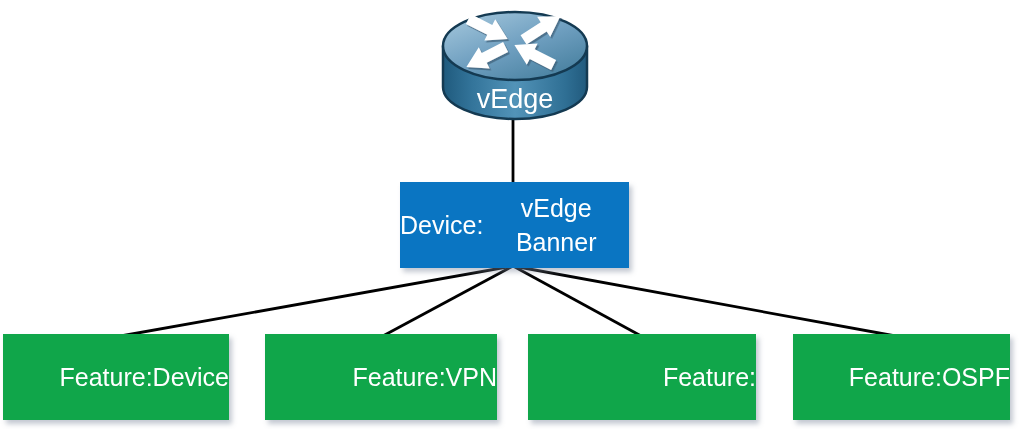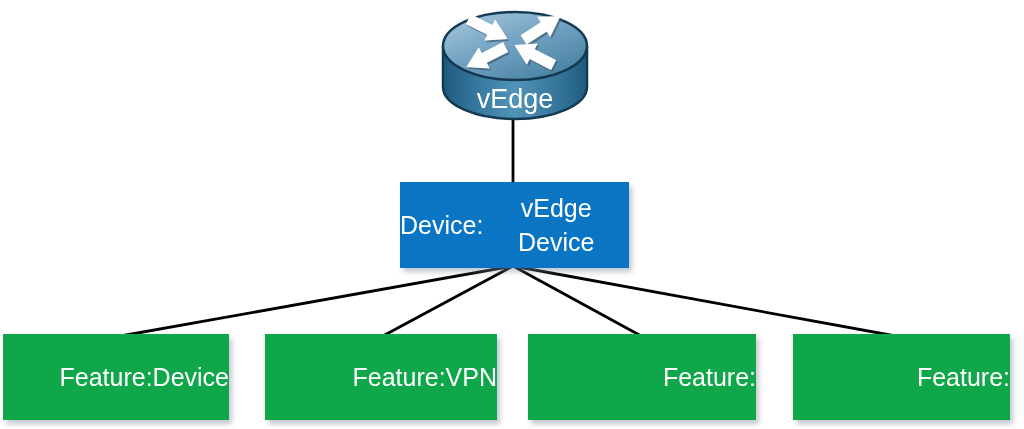--- a/index.html
+++ b/index.html
@@ -72,31 +72,32 @@
         <use href="#arr" transform="translate(104,26) rotate(-33)"></use>
         <use href="#arr" transform="translate(48,55) rotate(153)"></use>
         <use href="#arr" transform="translate(96,53) rotate(-153)"></use>
       </g>
       <text x="77" y="106" text-anchor="middle">vEdge</text>
     </svg>
   </figure>
 
   <div class="node device">
     <div>Device:</div>
-    <div>vEdge Device</div>
+    <div>vEdge Banner</div>
   </div>
 
   <div class="node feature f0">
     <div>Feature:</div>
     <div>Device</div>
   </div>
   <div class="node feature f1">
     <div>Feature:</div>
     <div>VPN</div>
   </div>
   <div class="node feature f2">
     <div>Feature:</div>
   </div>
   <div class="node feature f3">
     <div>Feature:</div>
+    <div>OSPF</div>
   </div>
 
 </div>
 
 </body></html>

